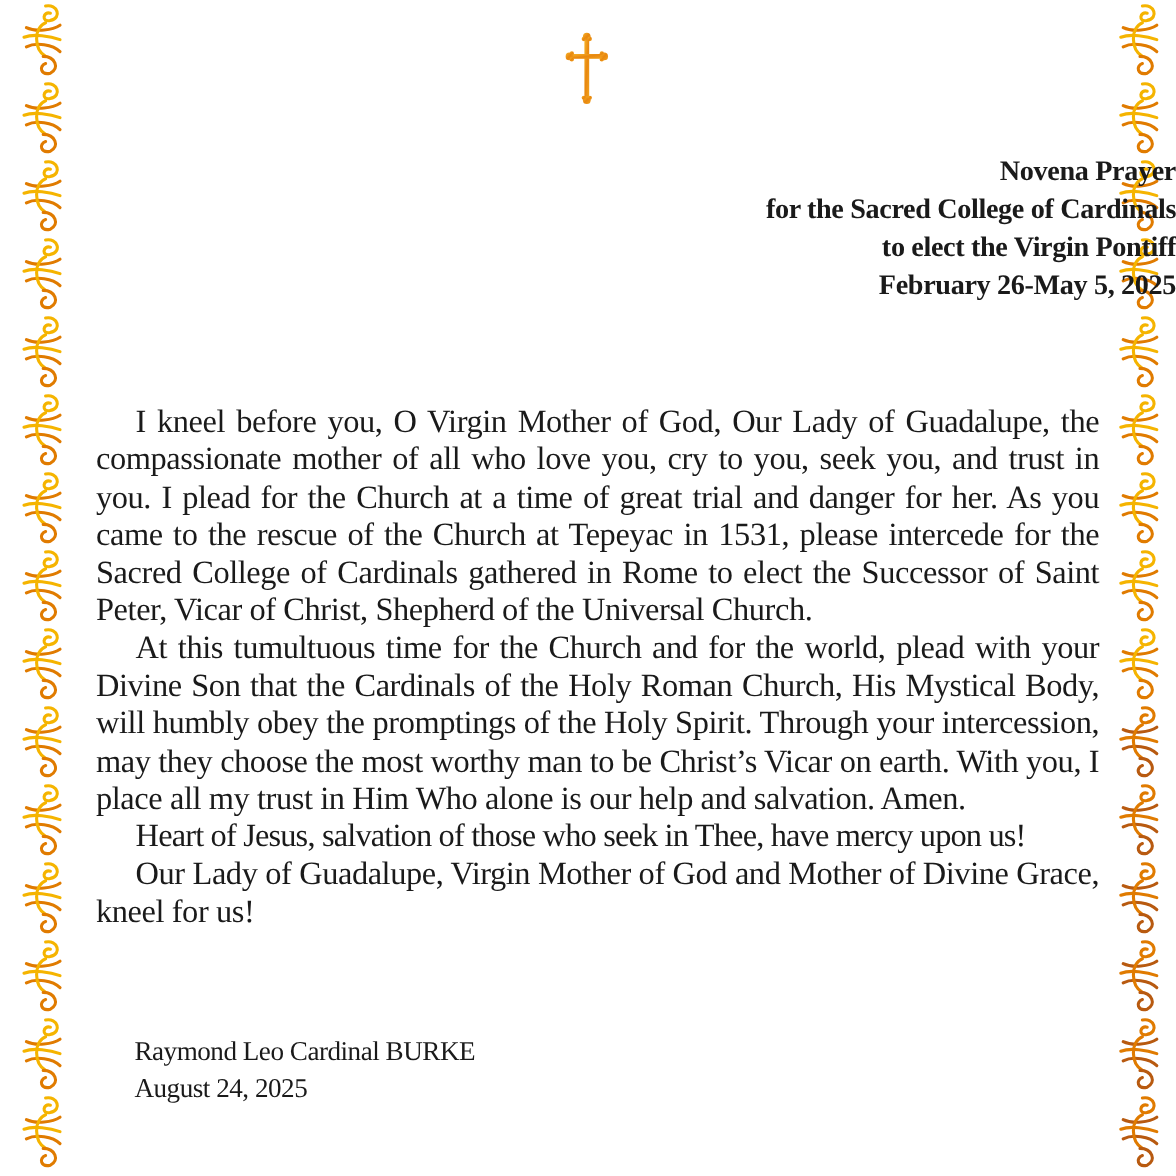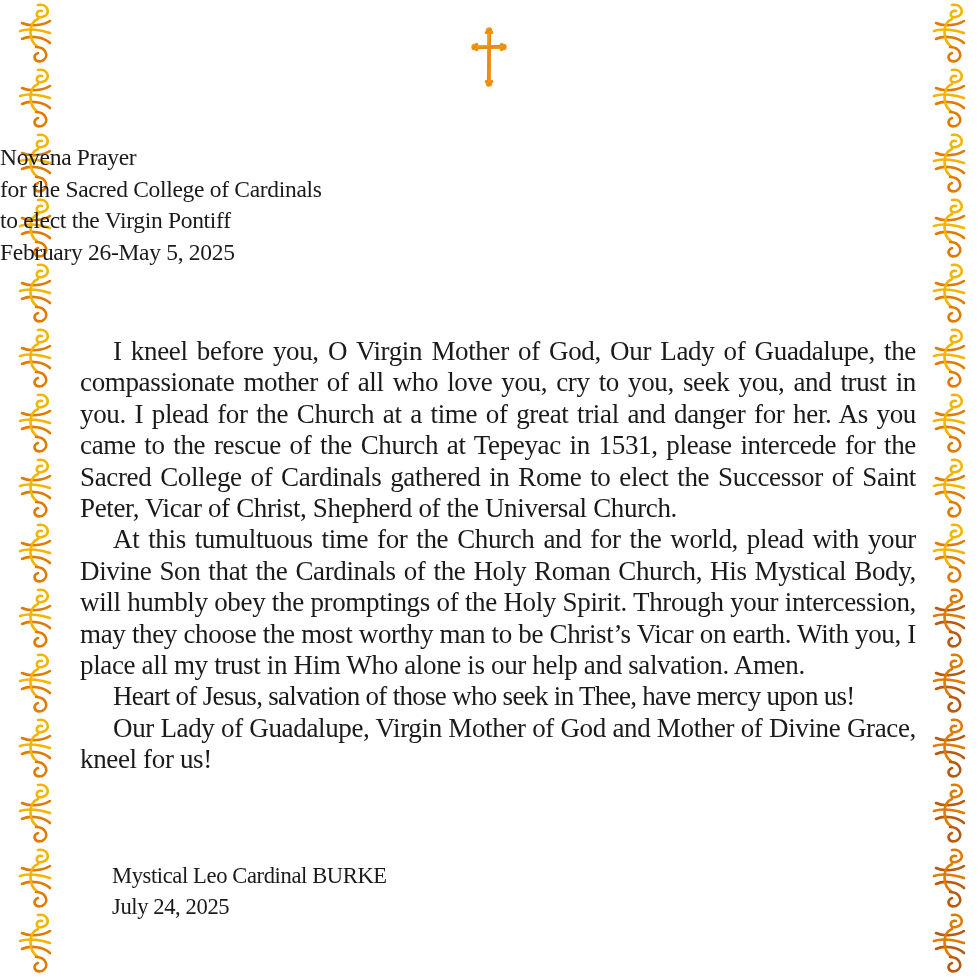--- a/index.html
+++ b/index.html
@@ -36,25 +36,25 @@
     }
     .cross {
       position: absolute;
       left: 471px;
       top: 26px;
       width: 36px;
       height: 62px;
     }
     .title-block {
       position: absolute;
-      top: 142px;
+      top: 128px;
       left: 0;
       width: 980px;
-      text-align: left;
-      font-weight: normal;
+      text-align: right;
+      font-weight: bold;
       font-size: 23.5px;
       line-height: 31.5px;
       letter-spacing: -0.3px;
     }
     .title-line { display: block; }
     .body-text {
       position: absolute;
       left: 80px;
       top: 336px;
       width: 836px;
@@ -420,15 +420,15 @@
 </div>
 
 <div class="body-text">
   <p class="para">I kneel before you, O Virgin Mother of God, Our Lady of Guadalupe, the compassionate mother of all who love you, cry to you, seek you, and trust in you. I plead for the Church at a time of great trial and danger for her. As you came to the rescue of the Church at Tepeyac in 1531, please intercede for the Sacred College of Cardinals gathered in Rome to elect the Successor of Saint Peter, Vicar of Christ, Shepherd of the Universal Church.</p>
   <p class="para">At this tumultuous time for the Church and for the world, plead with your Divine Son that the Cardinals of the Holy Roman Church, His Mystical Body, will humbly obey the promptings of the Holy Spirit. Through your intercession, may they choose the most worthy man to be Christ’s Vicar on earth. With you, I place all my trust in Him Who alone is our help and salvation. Amen.</p>
   <p class="para tight">Heart of Jesus, salvation of those who seek in Thee, have mercy upon us!</p>
   <p class="para">Our Lady of Guadalupe, Virgin Mother of God and Mother of Divine Grace, kneel for us!</p>
 </div>
 
 <div class="signature">
-  <span>Mystical Leo Cardinal BURKE</span>
-  <span>July 24, 2025</span>
+  <span>Raymond Leo Cardinal BURKE</span>
+  <span>August 24, 2025</span>
 </div>
 
 </body></html>

